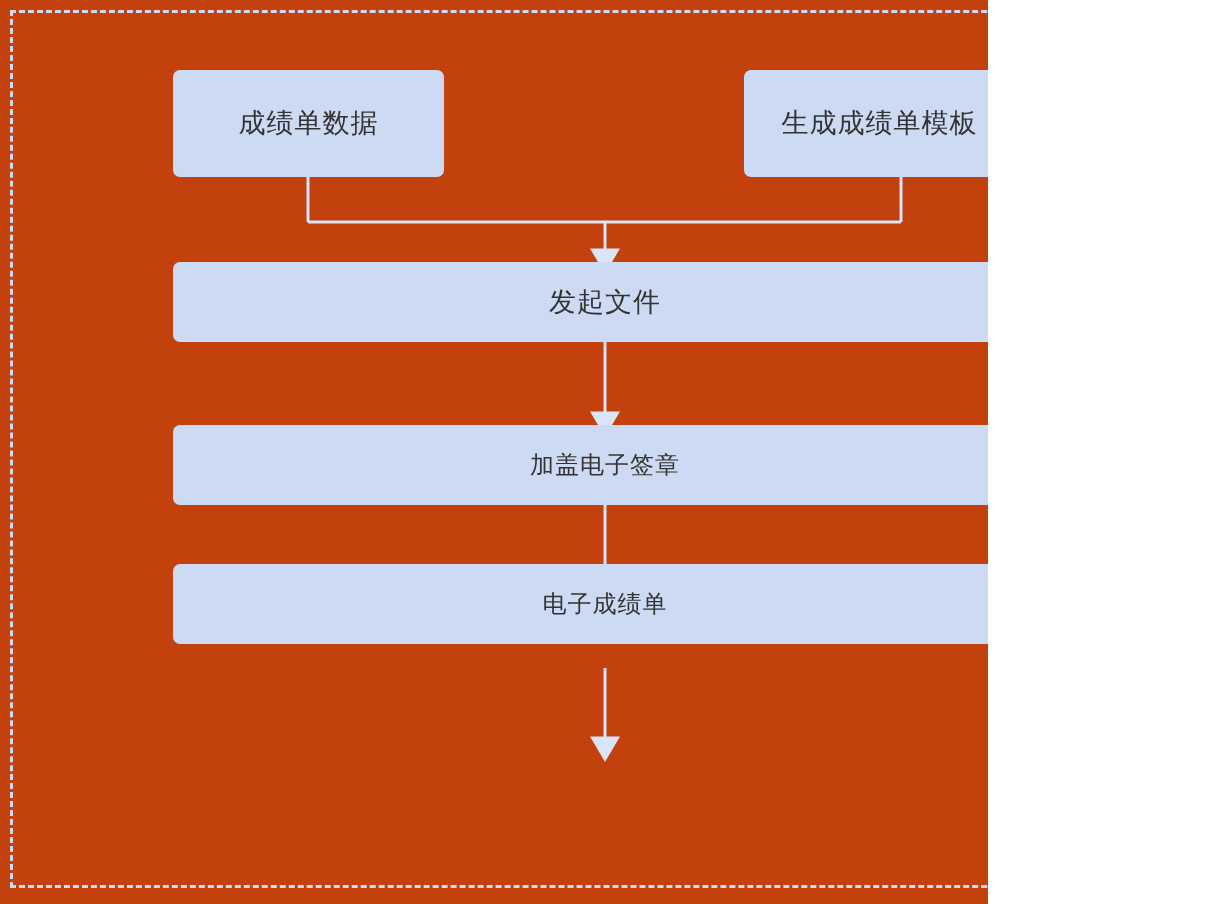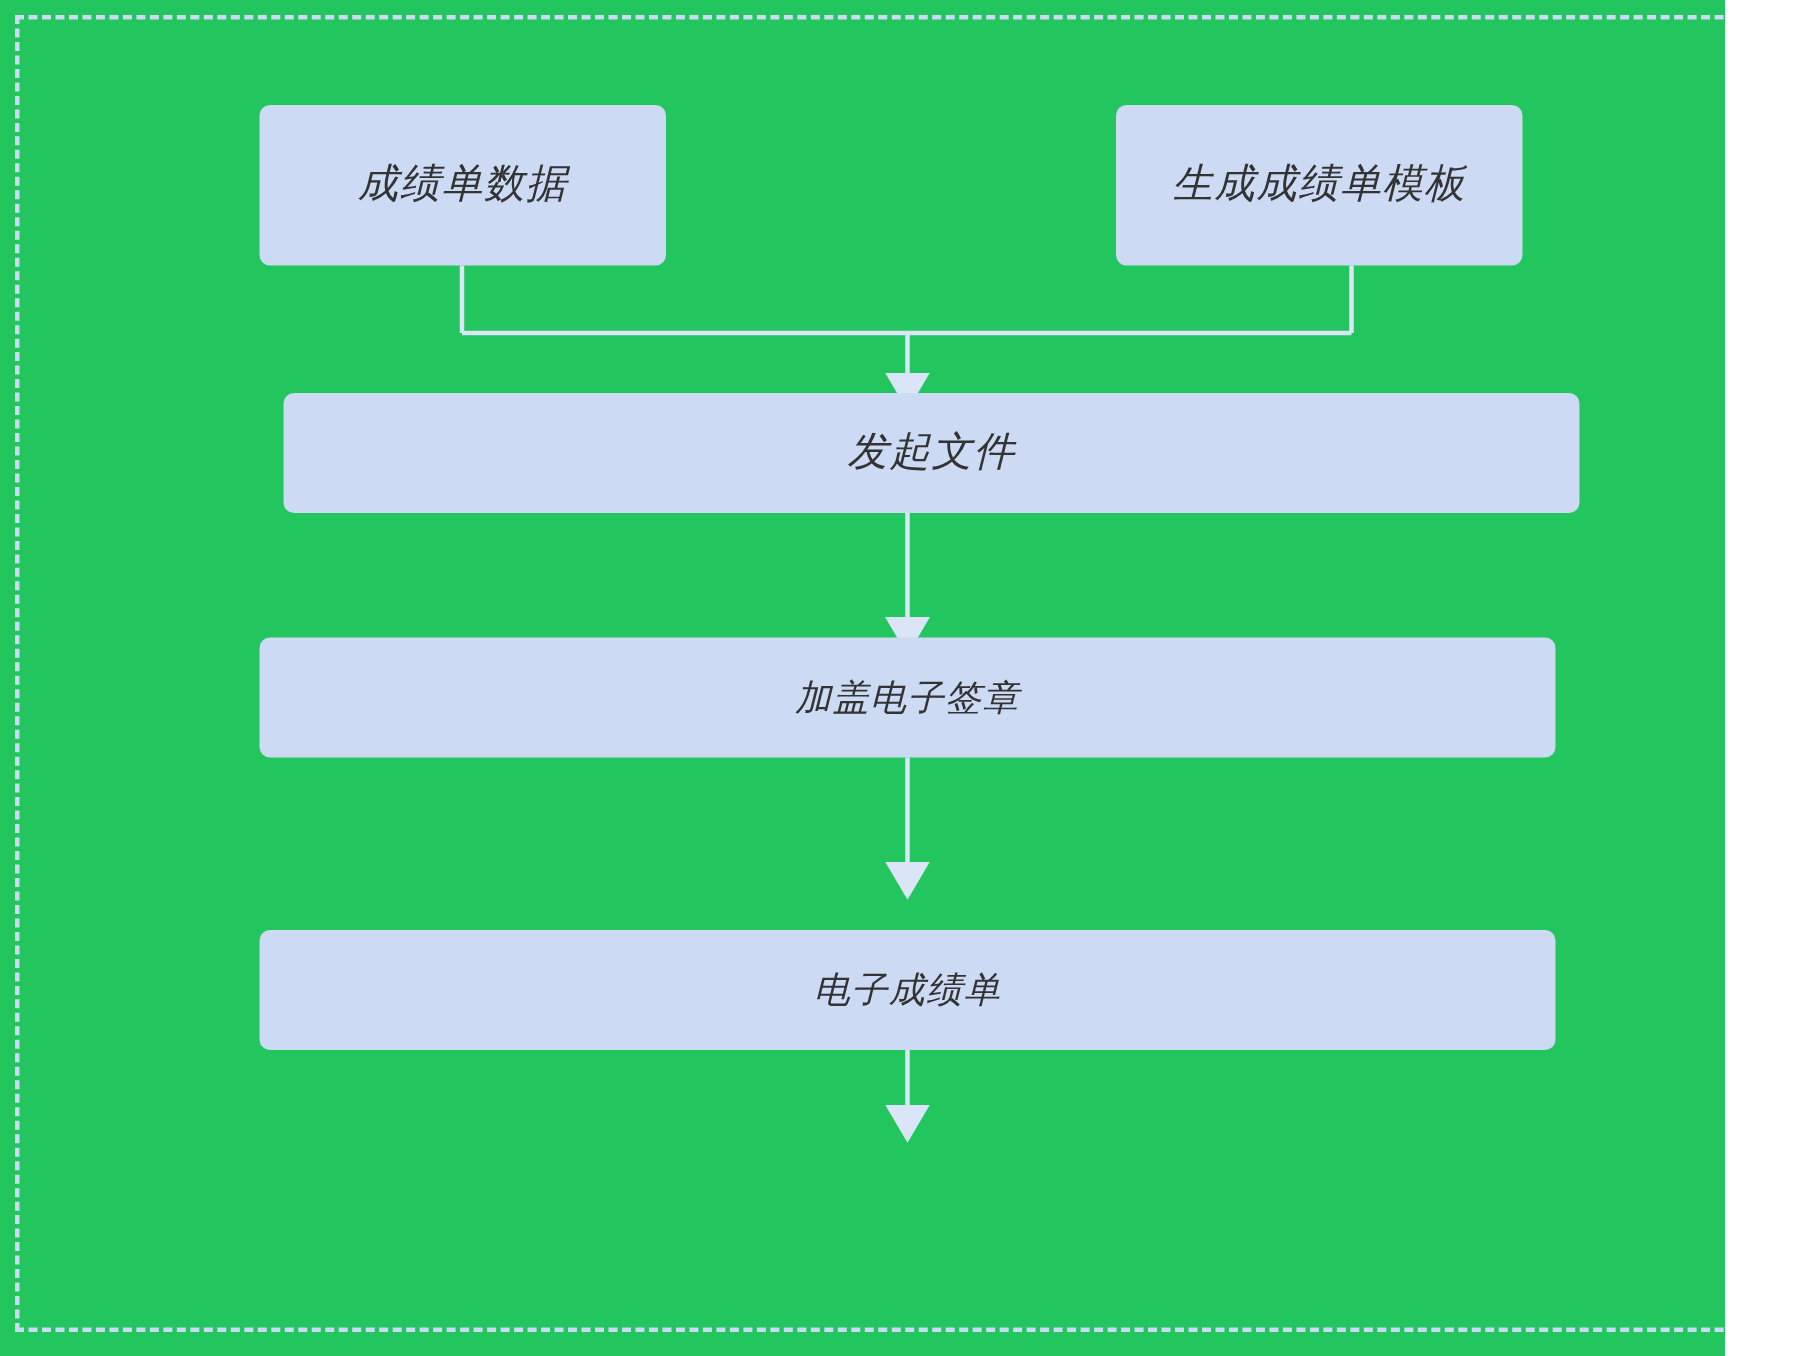--- a/index.html
+++ b/index.html
@@ -6,25 +6,24 @@
   html, body {
     margin: 0;
     padding: 0;
     background: #ffffff;
   }
   body {
     font-family: "DejaVu Sans", "Liberation Sans", sans-serif;
   }
   #canvas {
     position: relative;
-    width: 1150px;
+    width: 988px;
     height: 904px;
-    background: #22c55e;
+    background: #c2410c;
     overflow: hidden;
-    font-style: italic;
   }
   
   #frame {
     position: absolute;
     left: 10px;
     top: 10px;
     width: 1184px;
     height: 878px;
     border: 3px dashed #ccdaf3;
     box-sizing: border-box;
@@ -52,28 +51,27 @@
     left: 173px; top: 70px; width: 271px; height: 107px;
     font-size: 27px;
   }
   #node-generate-template {
     left: 744px; top: 70px; width: 271px; height: 107px;
     font-size: 27px;
   }
   #node-initiate-file {
     left: 173px; top: 262px; width: 864px; height: 80px;
     font-size: 27px;
-    margin-left: 16px;
   }
   #node-apply-seal {
     left: 173px; top: 425px; width: 864px; height: 80px;
     font-size: 24px;
   }
   #node-e-transcript {
-    left: 173px; top: 620px; width: 864px; height: 80px;
+    left: 173px; top: 564px; width: 864px; height: 80px;
     font-size: 24px;
   }
   #node-verify-signature {
     left: 173px; top: 750px; width: 864px; height: 83px;
     font-size: 24px;
   }
   
   #connectors {
     position: absolute;
     left: 0; top: 0;

